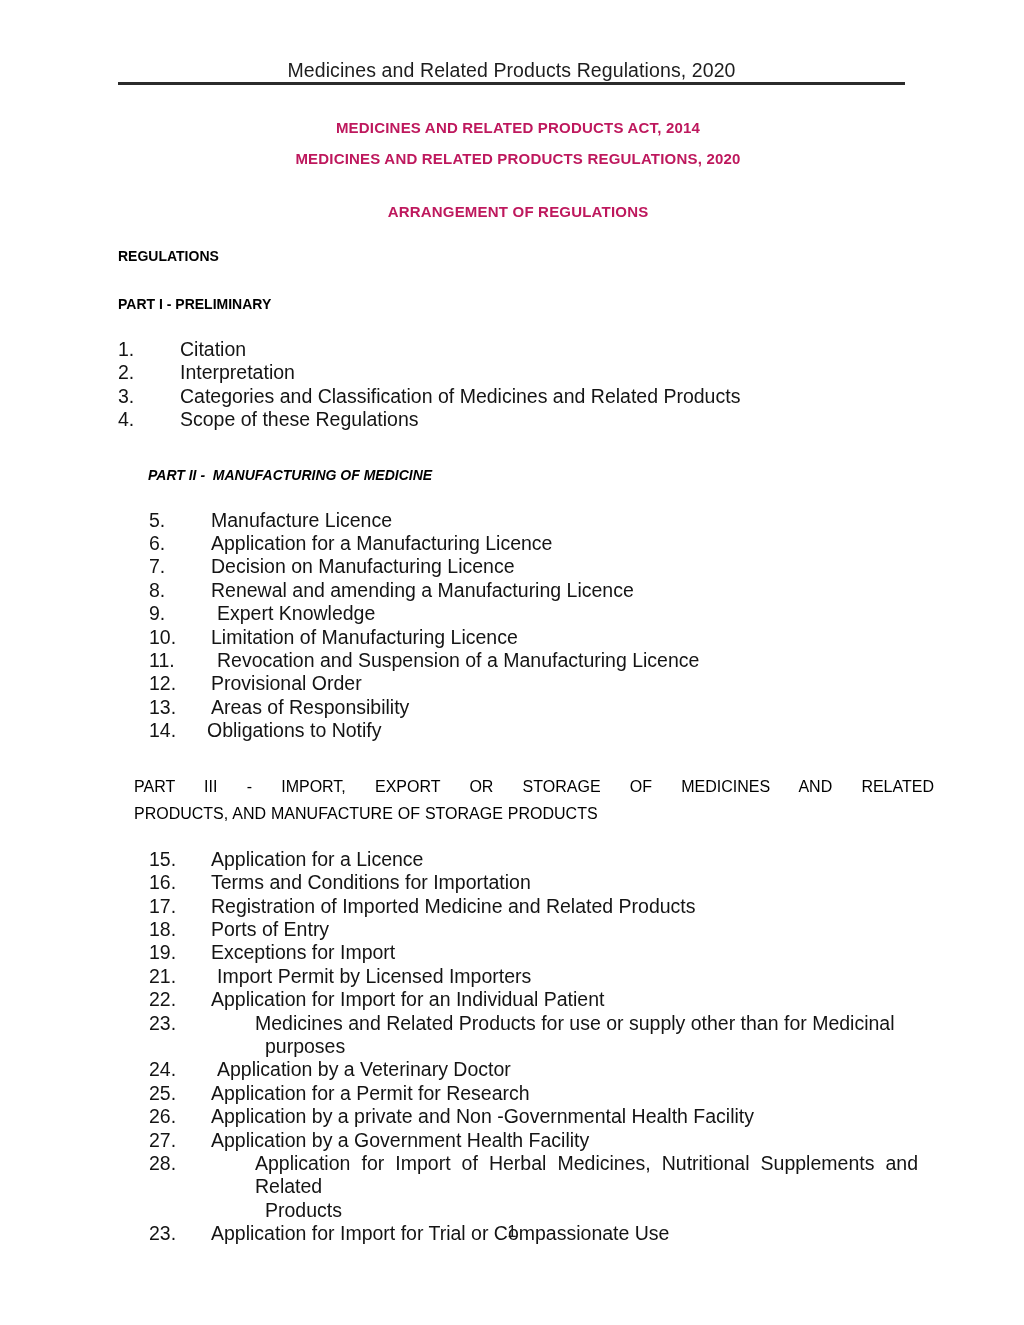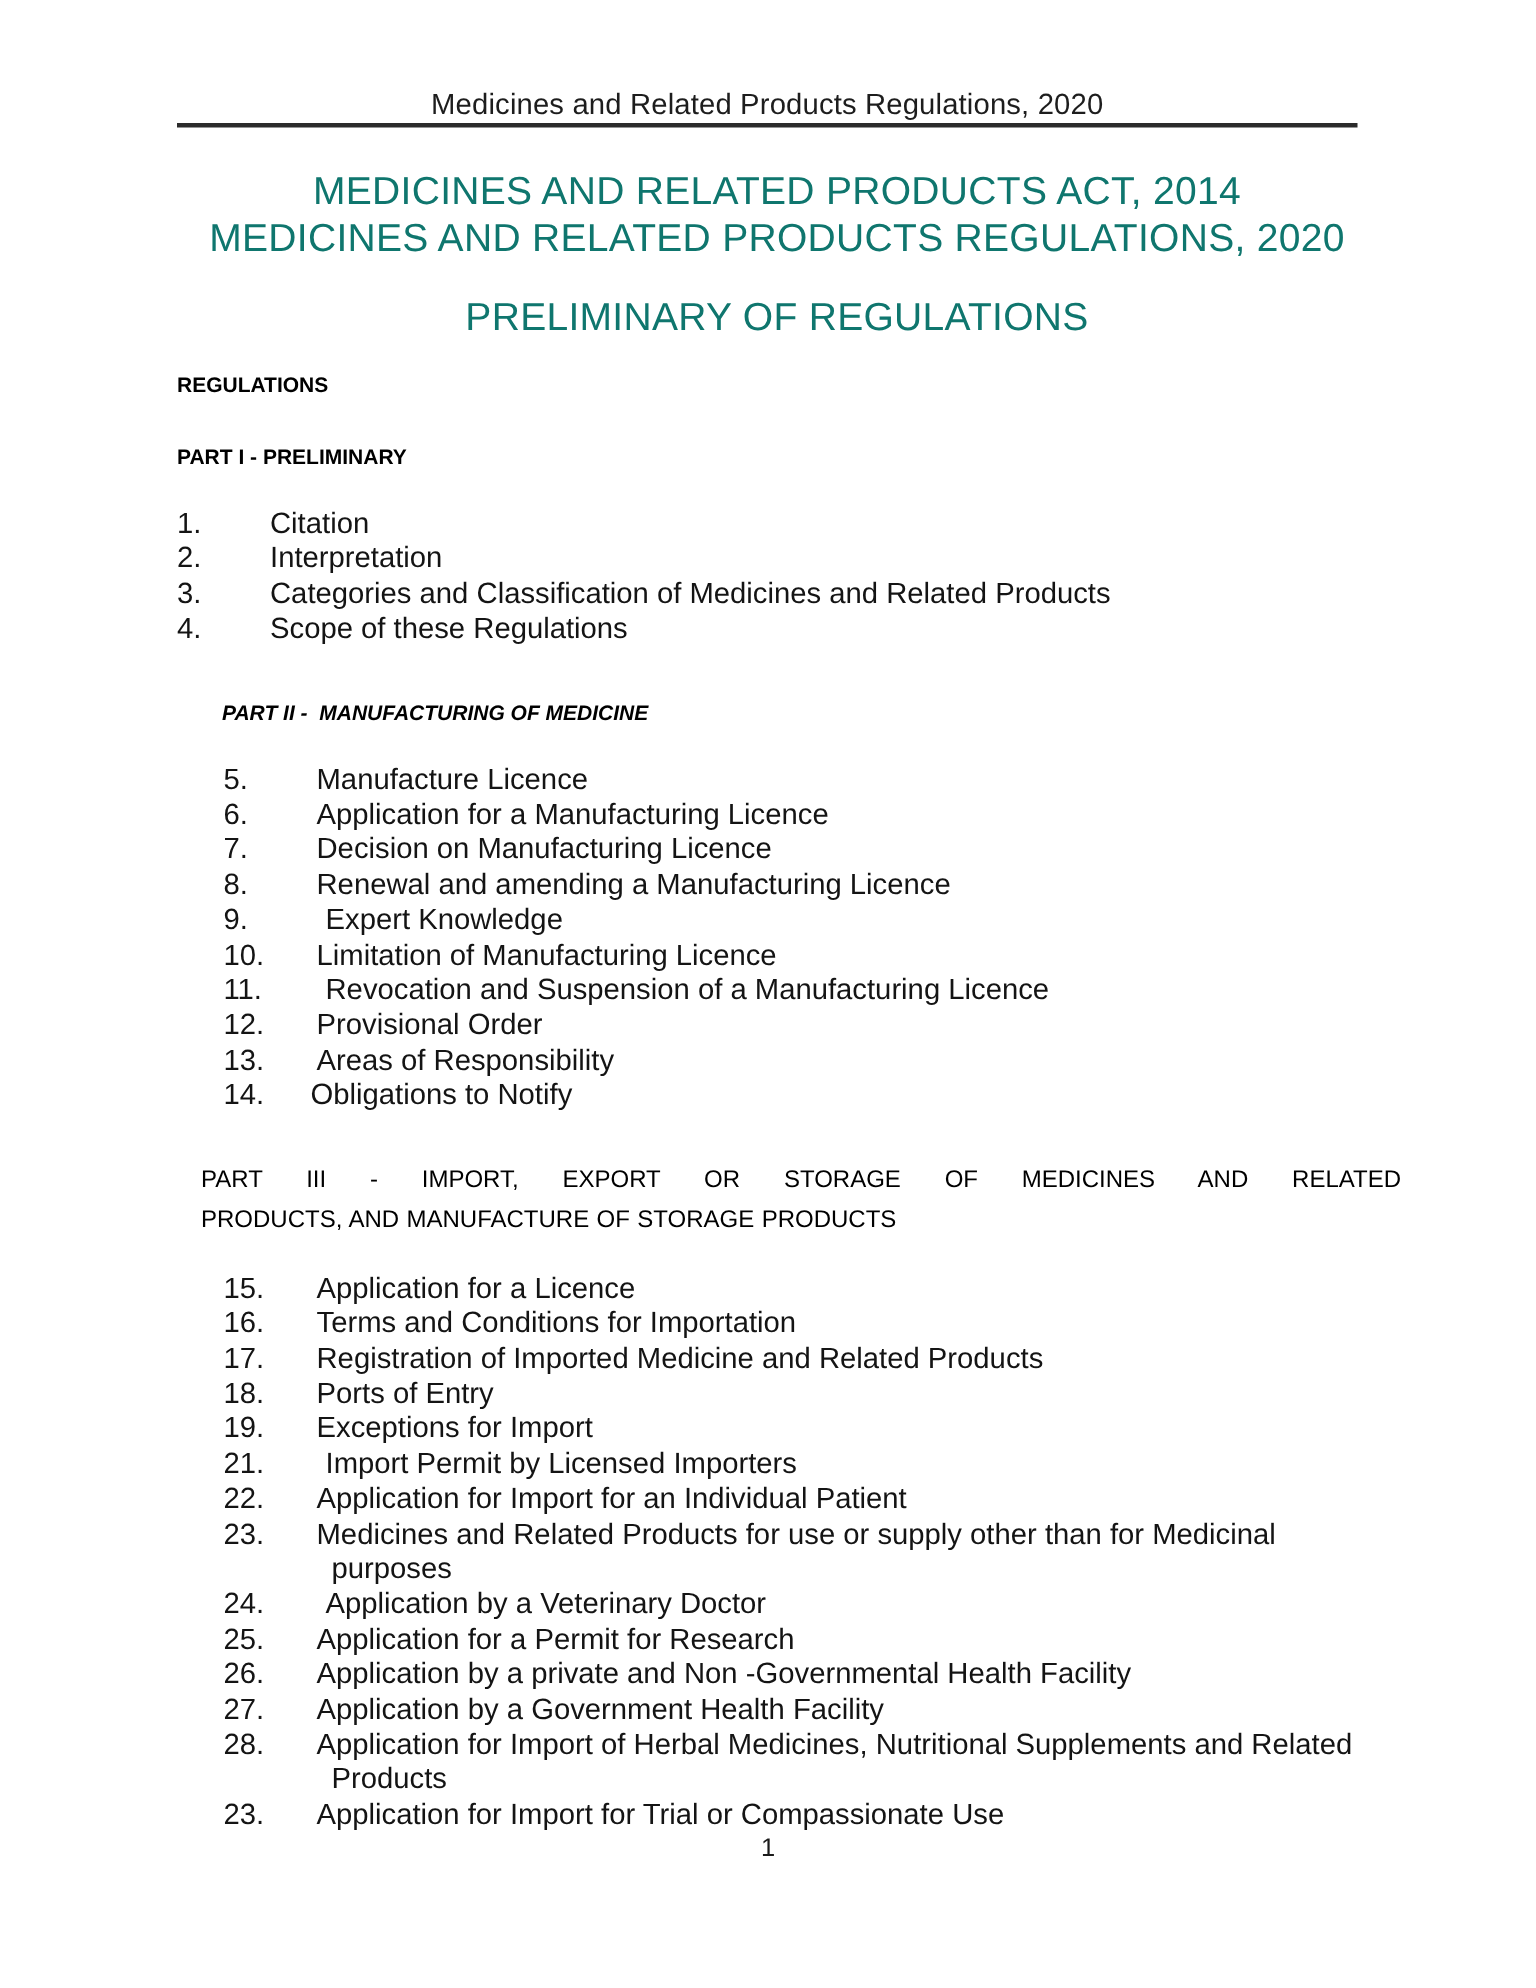--- a/index.html
+++ b/index.html
@@ -46,25 +46,25 @@
   
   .title-block {
     position: absolute;
     left: 118px;
     top: 112px;
     width: 800px;
     text-align: center;
   }
   .title-line {
     display: block;
-    font-weight: normal;
-    font-size: 26px;
+    font-weight: bold;
+    font-size: 15px;
     line-height: 31px;
     letter-spacing: 0.2px;
-    color: #0f766e;
+    color: #be185d;
   }
   .title-line.spaced-above {
     margin-top: 22px;
   }
 
   
   .content {
     position: absolute;
     left: 118px;
     top: 243px;
@@ -129,20 +129,21 @@
     color: #141414;
   }
   .reg-text {
     flex: 1 1 auto;
     color: #141414;
   }
   
   .reg-text.justify {
     text-align: justify;
     text-align-last: left;
+    margin-left: 44px;
   }
   .reg-text.justify .wrap-indent {
     display: block;
     padding-left: 10px;
     text-align: left;
   }
   .reg-item.nudge-right .reg-text { padding-left: 6px; }
   .reg-item.nudge-left  .reg-text { padding-left: 0px; margin-left: -4px; }
 
   
@@ -163,21 +164,21 @@
 <div class="page">
 
   <div class="running-header">
     <span class="running-header-text">Medicines and Related Products Regulations, 2020</span>
   </div>
   <div class="header-rule"></div>
 
   <div class="title-block">
     <span class="title-line">MEDICINES AND RELATED PRODUCTS ACT, 2014</span>
     <span class="title-line">MEDICINES AND RELATED PRODUCTS REGULATIONS, 2020</span>
-    <span class="title-line spaced-above">PRELIMINARY OF REGULATIONS</span>
+    <span class="title-line spaced-above">ARRANGEMENT OF REGULATIONS</span>
   </div>
 
   <div class="content">
 
     <div class="block-heading">REGULATIONS</div>
 
     <div class="block-heading gap-top-lg">PART I - PRELIMINARY</div>
 
     <ol class="reg-list level-0 gap-top">
       <li class="reg-item">

